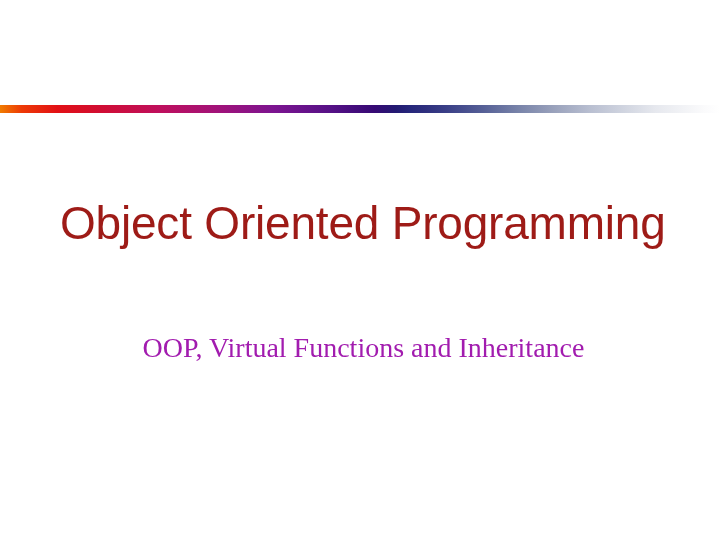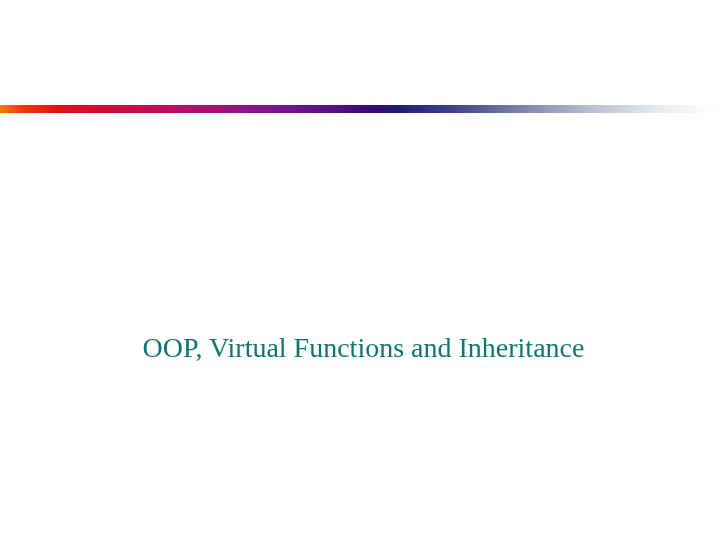--- a/index.html
+++ b/index.html
@@ -84,30 +84,33 @@
     height: 40px;
     display: flex;
     align-items: center;
     justify-content: center;
   }
   .slide-subtitle {
     font-family: "Liberation Serif", serif;
     font-size: 28px;
     font-weight: 400;
     line-height: 1.15;
-    color: #0f766e;
+    color: #a21caf;
     white-space: nowrap;
     margin-left: 7px;
   }
 </style>
 </head>
 <body>
 
 <div class="slide">
 
   <div class="accent-bar"></div>
 
+  <div class="title-block">
+    <div class="slide-title">Object Oriented Programming</div>
+  </div>
 
   <div class="subtitle-block">
     <div class="slide-subtitle">OOP, Virtual Functions and Inheritance</div>
   </div>
 
 </div>
 
 </body></html>

